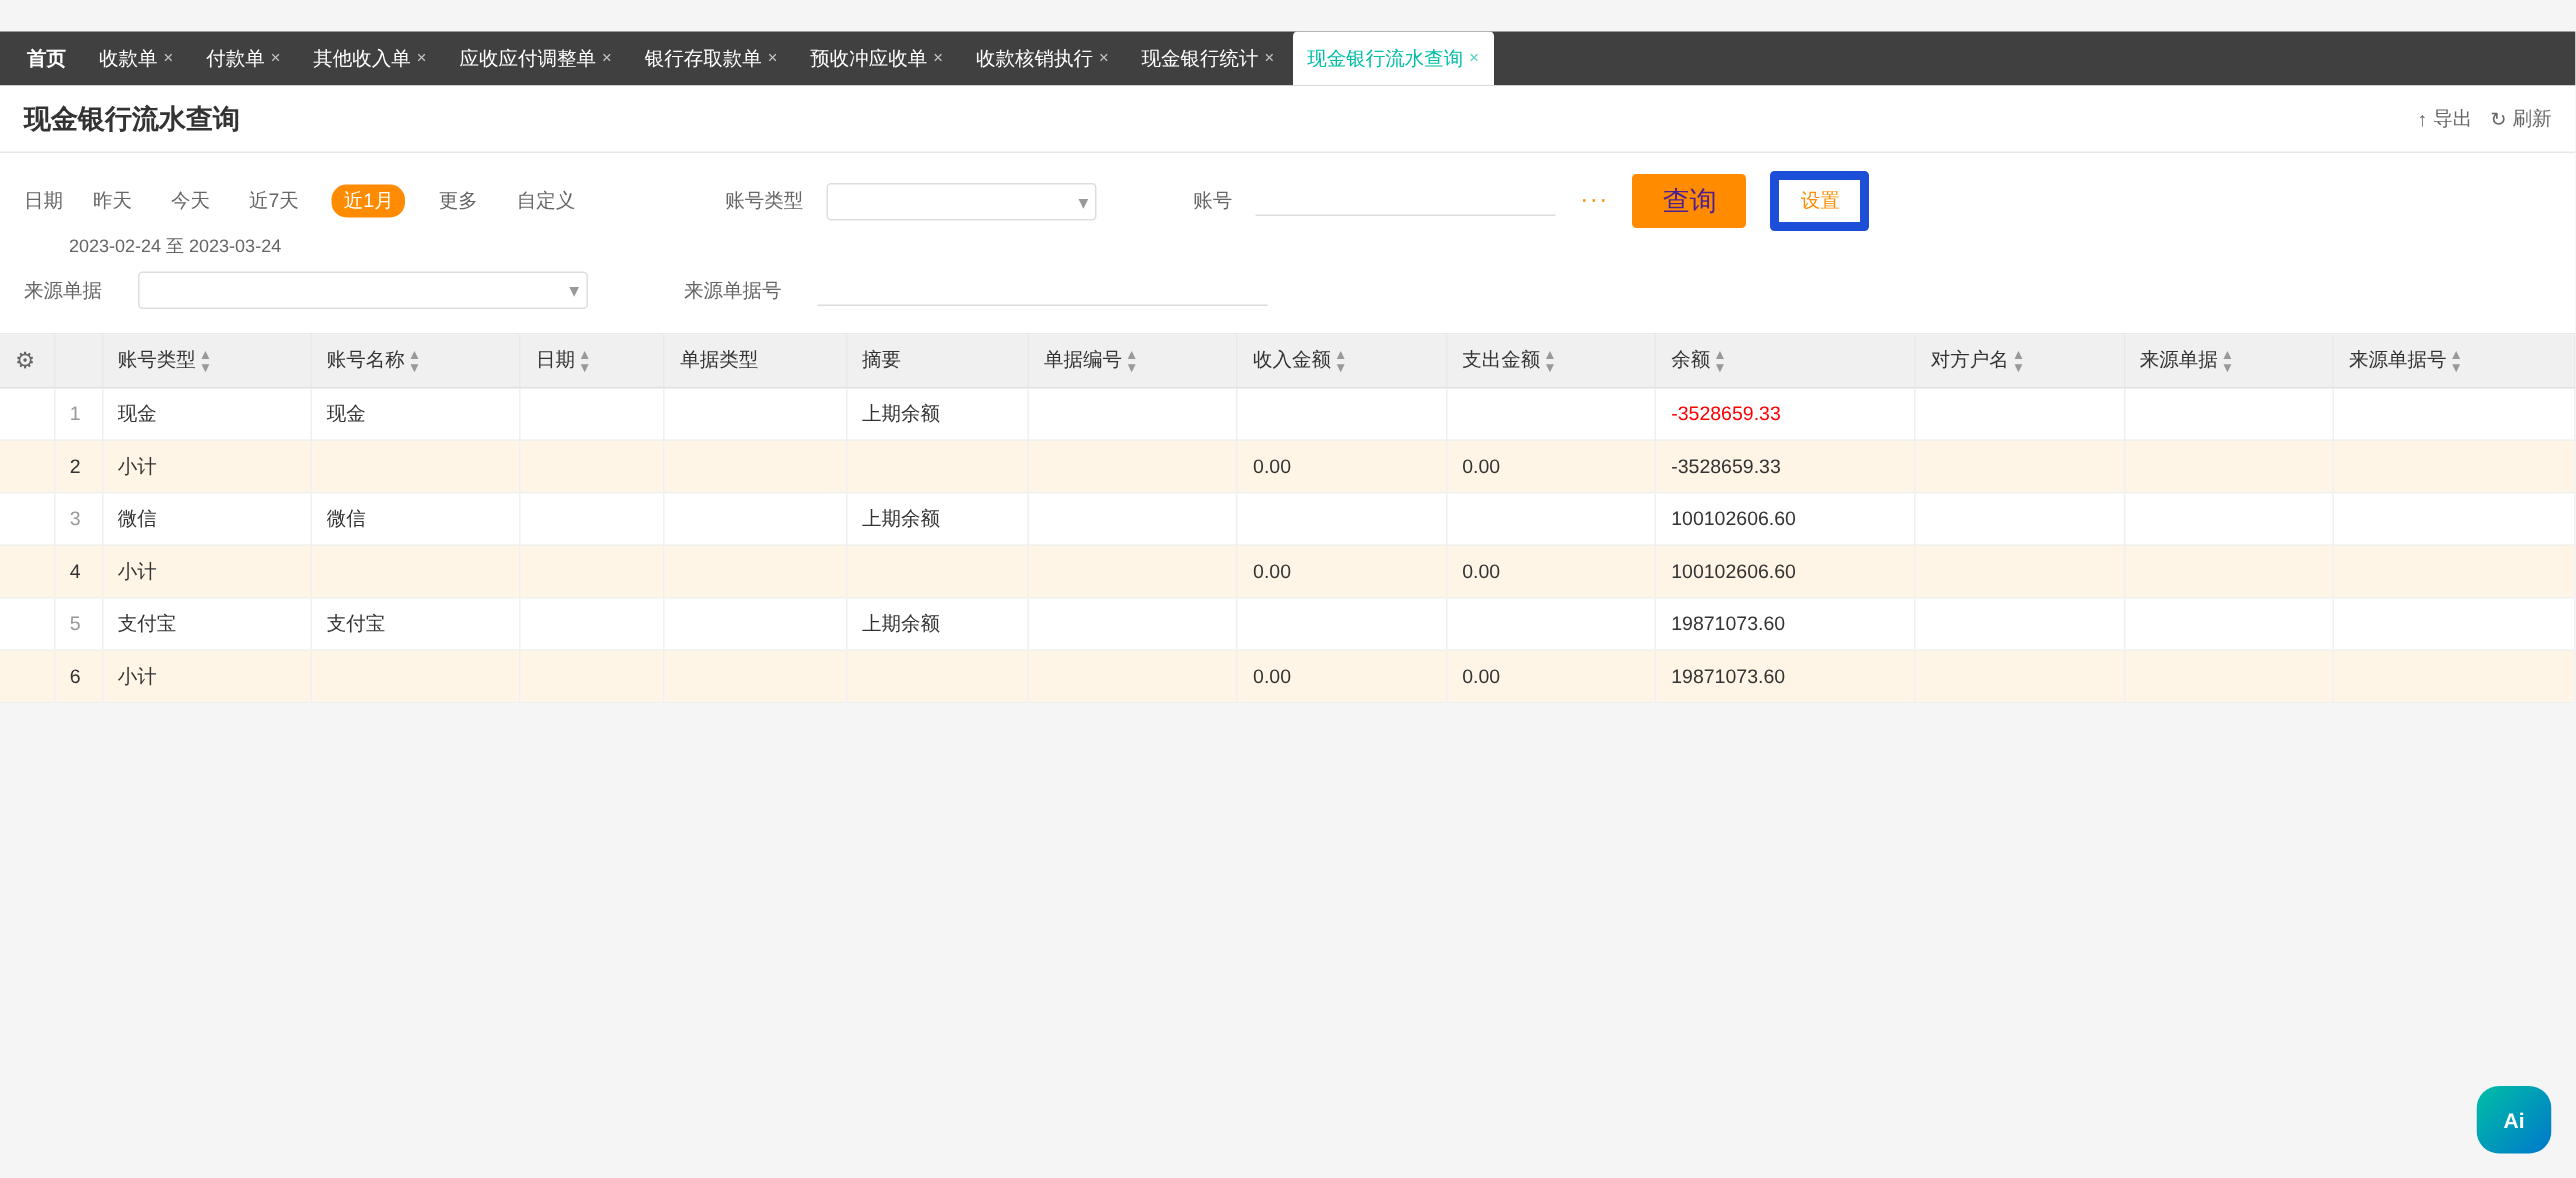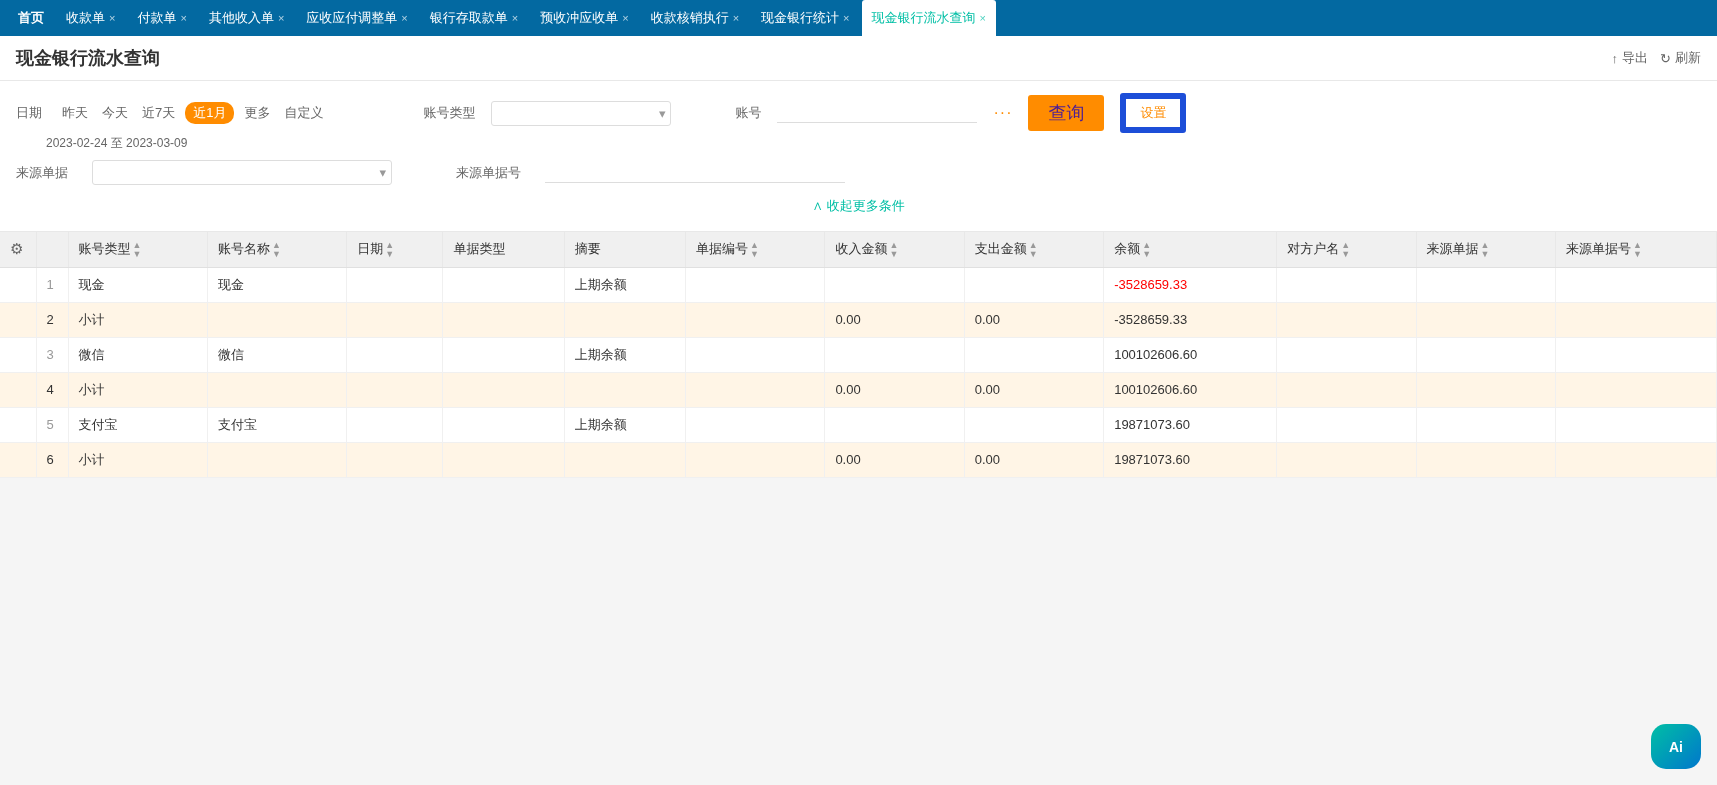--- a/index.html
+++ b/index.html
@@ -1,26 +1,27 @@
 <!DOCTYPE html>
 <html><head>
   <meta charset="utf-8">
   <style>
     * { box-sizing: border-box; margin: 0; padding: 0; }
     body { font-family: 'Microsoft YaHei', Arial, sans-serif; font-size: 13px; background: #f5f5f5; color: #333; }
 
     
     .top-nav {
-      background: #0369a1;
+      background: #404040;
       display: flex;
       align-items: center;
       height: 36px;
       padding: 0 8px;
       gap: 2px;
       overflow: hidden;
+      margin-top: 21px;
     }
     .nav-item {
       color: #fff;
       padding: 4px 10px;
       border-radius: 3px 3px 0 0;
       cursor: pointer;
       font-size: 13px;
       white-space: nowrap;
       display: flex;
       align-items: center;
@@ -77,21 +78,21 @@
       margin-bottom: 10px;
     }
     .filter-label {
       color: #666;
       font-size: 13px;
       white-space: nowrap;
     }
     .date-shortcuts {
       display: flex;
       align-items: center;
-      gap: 6px;
+      gap: 18px;
     }
     .date-shortcut {
       color: #666;
       font-size: 13px;
       cursor: pointer;
       padding: 1px 4px;
       border-radius: 2px;
     }
     .date-shortcut.active {
       background: #ff8c00;
@@ -325,39 +326,38 @@
 
         <span style="margin-left:48px;" class="filter-label">账号</span>
         <input class="account-input" type="text" style="min-width: 200px;">
         <span class="dots-btn">···</span>
 
         <button class="query-btn">查询</button>
         <button class="settings-btn">设置</button>
       </div>
 
       <div style="margin-left: 30px; margin-top: -8px; margin-bottom: 8px;">
-        <span class="date-range">2023-02-24 至 2023-03-09</span>
+        <span class="date-range">2023-02-24 至 2023-03-24</span>
       </div>
 
       <div class="filter-source-row">
         <span class="filter-label">来源单据</span>
         <div class="select-wrapper">
           <select class="filter-select" style="min-width:300px;">
             <option value=""></option>
           </select>
           <span class="chevron">▾</span>
         </div>
 
         <span style="margin-left:40px;" class="filter-label">来源单据号</span>
         <input class="account-input" type="text" style="min-width: 300px;">
       </div>
     </div>
   </div>
 
-  <div class="collapse-bar">∧ 收起更多条件</div>
 </div>
 
 <div class="table-area">
   <table>
     <thead>
       <tr>
         <th style="width:36px;">
           <span class="gear-icon">⚙</span>
         </th>
         <th style="width:32px;"></th>

